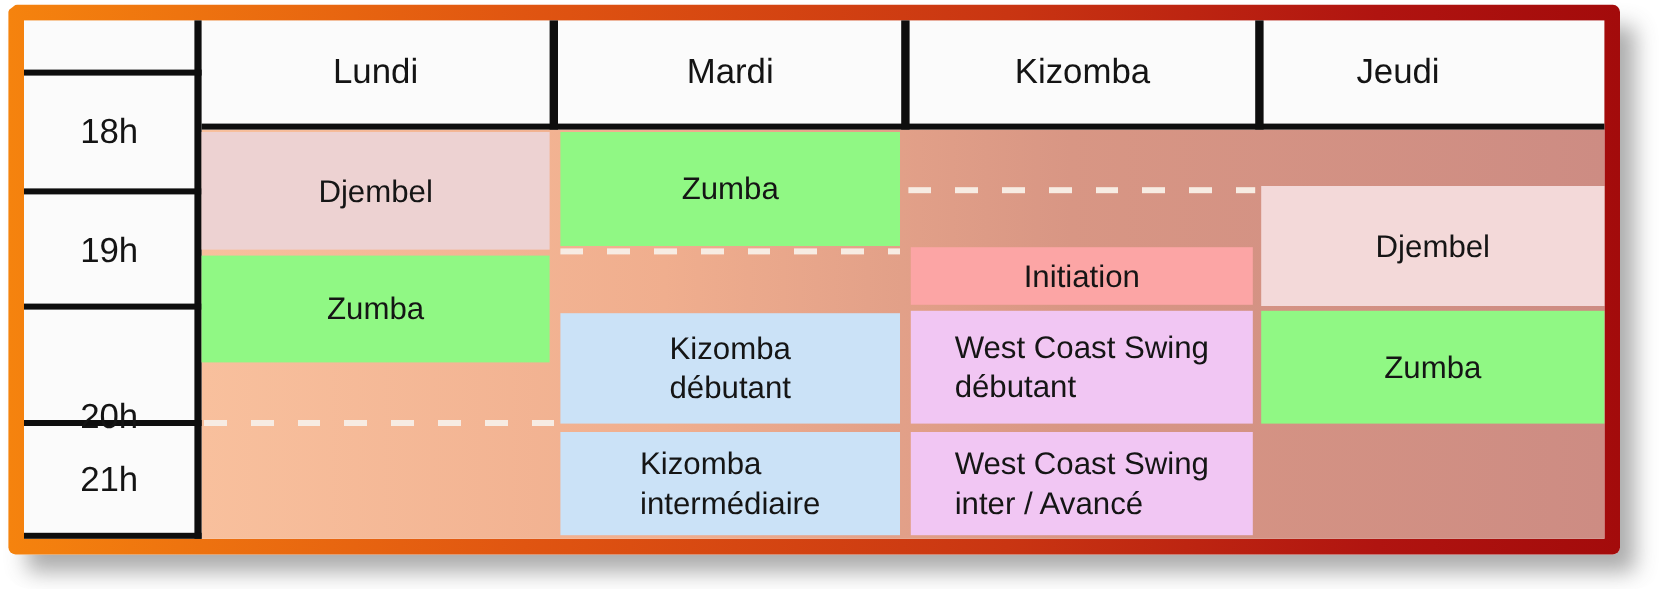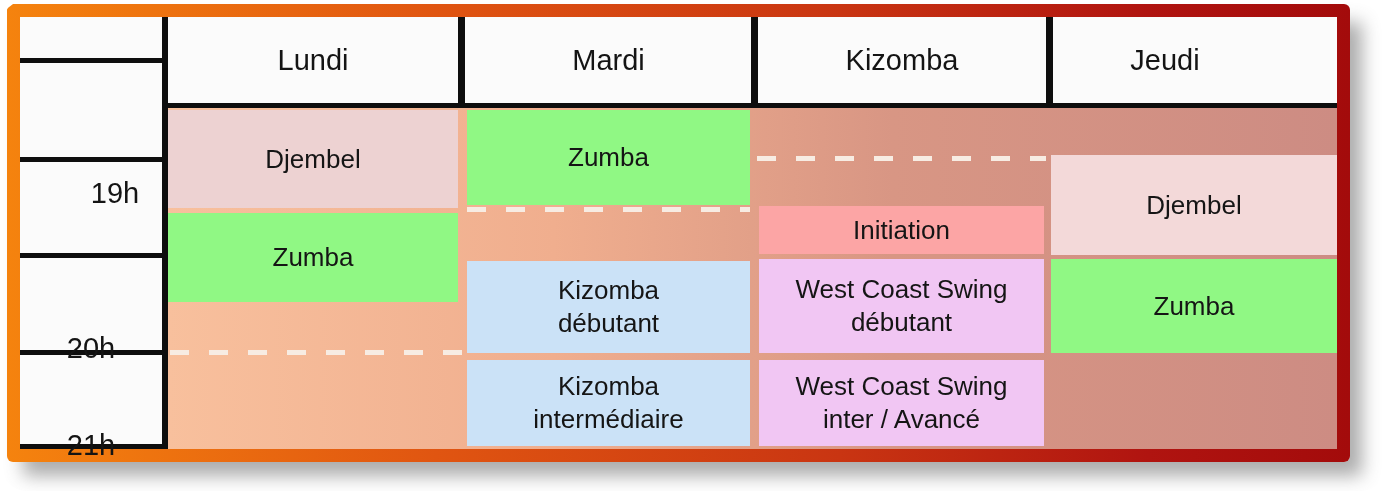--- a/index.html
+++ b/index.html
@@ -21,21 +21,21 @@
   .hour-line{position:absolute;left:0;width:148px;height:5px;background:#0e0e0e;}
   .day-divider{position:absolute;top:0;width:7px;height:91px;background:#0e0e0e;}
   .day-label,.time-label{
     position:absolute;display:flex;align-items:center;justify-content:center;
     color:#141414;font-size:29px;
   }
   .time-label{width:142px;}
   .day-label{height:86px;top:0;}
   .block{
     position:absolute;display:flex;align-items:center;justify-content:center;
-    text-align:center;color:#151515;font-size:26px;line-height:33px;white-space:pre-line;
+    color:#151515;font-size:26px;line-height:33px;white-space:pre-line;
   }
   .dash-line{position:absolute;height:5px;}
 </style>
 </head>
 <body>
 
 <div class="stage">
   <div class="frame">
     <div class="inner">
       <div class="gridbg"></div>
@@ -47,23 +47,24 @@
         <div class="hour-line" style="top: 236px;"></div>
         <div class="hour-line" style="top: 333px;"></div>
         <div class="hour-line" style="top: 427px;"></div>
         <div class="day-label" style="left: 148px; width: 290px;">Lundi</div>
         <div class="day-divider" style="left: 438px;"></div>
         <div class="day-label" style="left: 445px; width: 287px; text-align: center;">Mardi</div>
         <div class="day-divider" style="left: 731px;"></div>
         <div class="day-label" style="left: 738px; width: 288px;">Kizomba</div>
         <div class="day-divider" style="left: 1026px;"></div>
         <div class="day-label" style="left: 1033px; width: 224px;">Jeudi</div>
-        <div class="time-label" style="top: 136px; height: 80px; padding-left: 24px;">19h</div>
+        <div class="time-label" style="top: 46px; height: 94px;">18h</div>
+        <div class="time-label" style="top: 152px; height: 80px;">19h</div>
         <div class="time-label" style="top: 241px; height: 92px; margin-top: 44px;">20h</div>
-        <div class="time-label" style="top: 338px; height: 90px; margin-top: 45px;">21h</div>
+        <div class="time-label" style="top: 338px; height: 90px;">21h</div>
         <div class="dash-line" style="left: 150px; top: 333px; width: 293px; background: repeating-linear-gradient(90deg, rgb(247, 236, 227) 0px, rgb(247, 236, 227) 19px, transparent 19px, transparent 39px);"></div>
         <div class="dash-line" style="left: 447px; top: 190px; width: 283px; background: repeating-linear-gradient(90deg, rgb(247, 236, 227) 0px, rgb(247, 236, 227) 19px, transparent 19px, transparent 39px);"></div>
         <div class="dash-line" style="left: 737px; top: 139px; width: 289px; background: repeating-linear-gradient(90deg, rgb(247, 236, 227) 0px, rgb(247, 236, 227) 19px, transparent 19px, transparent 39px);"></div>
         <div class="block" style="left: 148px; top: 93px; width: 290px; height: 98px; background: rgb(237, 210, 210);">Djembel</div>
         <div class="block" style="left: 148px; top: 196px; width: 290px; height: 89px; background: rgb(144, 248, 132);">Zumba</div>
         <div class="block" style="left: 447px; top: 93px; width: 283px; height: 95px; background: rgb(144, 248, 132);">Zumba</div>
         <div class="block" style="left: 447px; top: 244px; width: 283px; height: 92px; background: rgb(203, 226, 247);">Kizomba
 débutant</div>
         <div class="block" style="left: 447px; top: 343px; width: 283px; height: 86px; background: rgb(203, 226, 247);">Kizomba
 intermédiaire</div>

